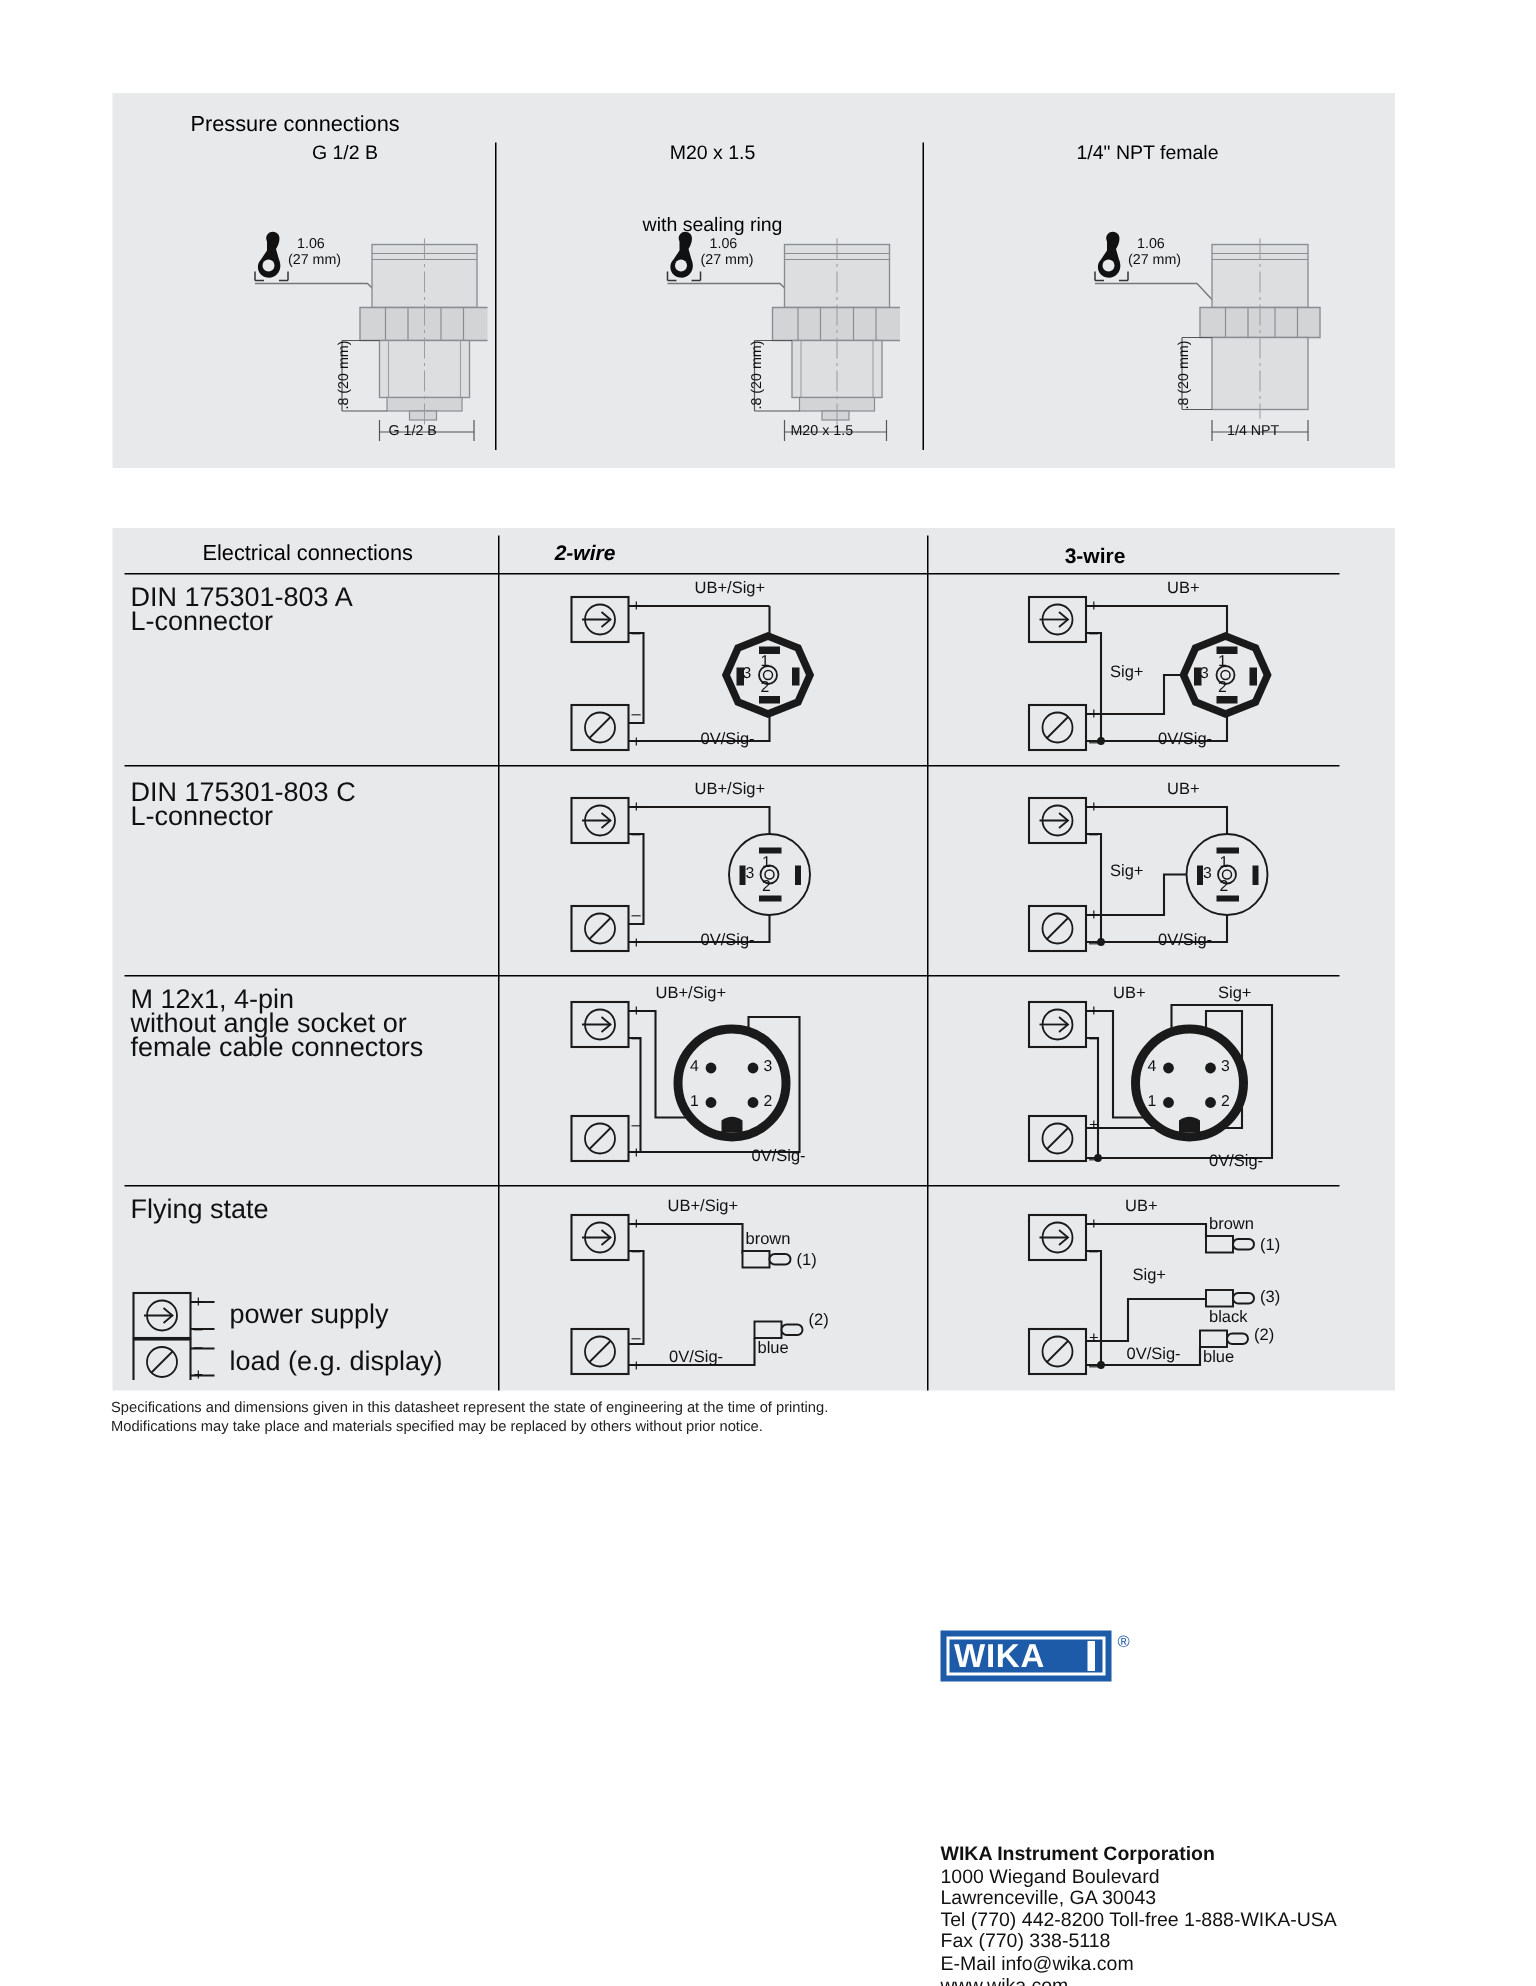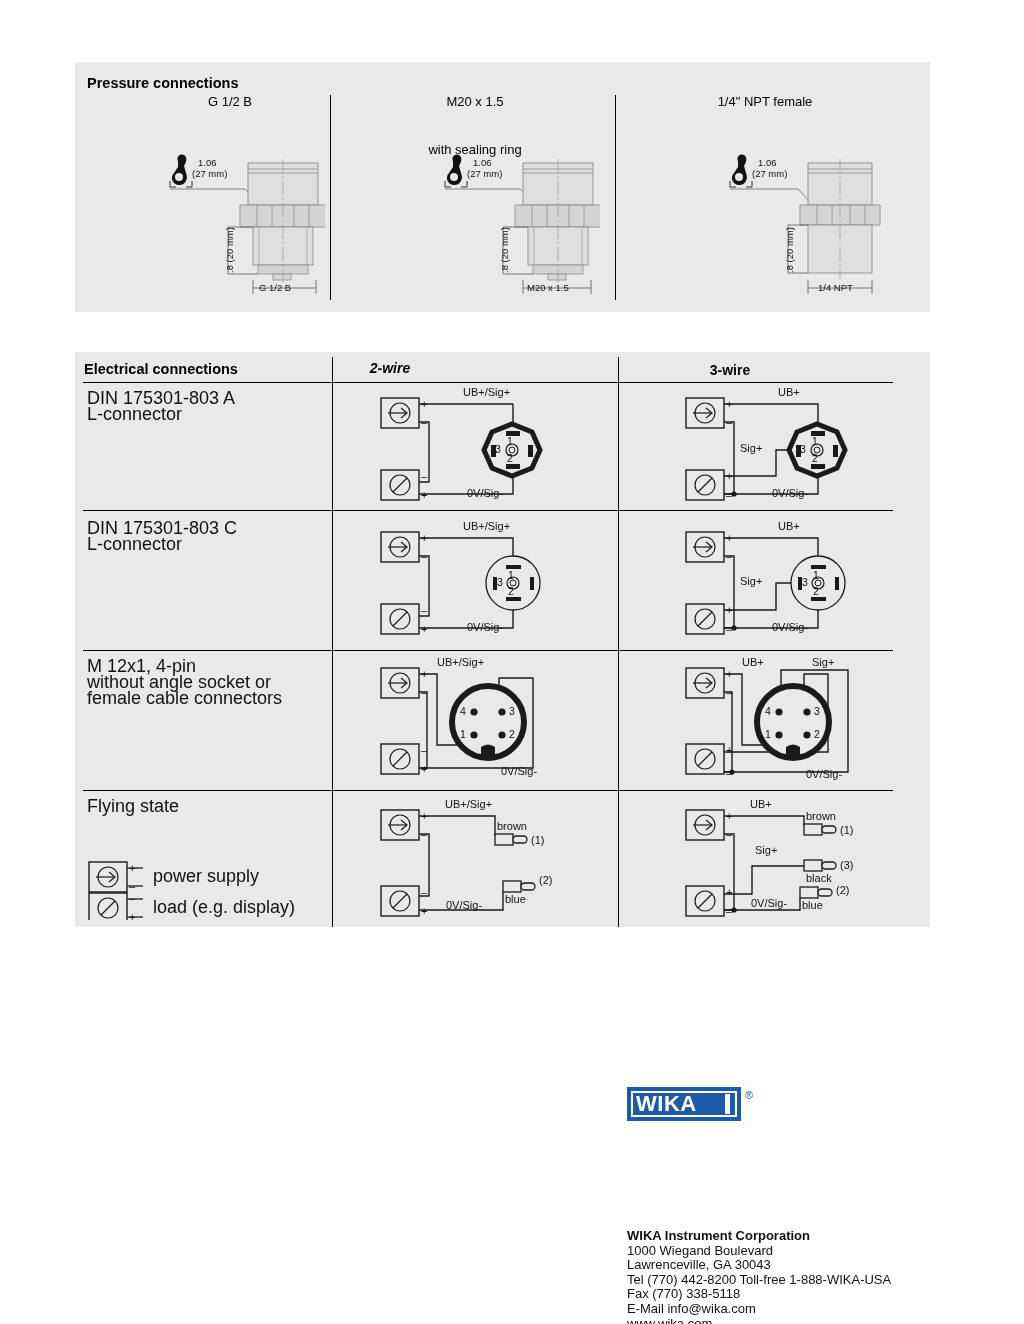--- a/index.html
+++ b/index.html
@@ -20,22 +20,23 @@
   .panel {
     position: absolute;
     background: #e7e9eb;
   }
   #pressure-panel { left: 75px; top: 62px; width: 855px; height: 250px; }
   #electrical-panel { left: 75px; top: 352px; width: 855px; height: 575px; }
 
   .sect-title {
     position: absolute;
     font-size: 14.5px;
-    font-weight: bold;
+    font-weight: normal;
     color: #000;
+    margin-left: 40px;
   }
   .col-title {
     position: absolute;
     font-size: 13px;
     text-align: center;
     color: #000;
     line-height: 16px;
   }
   .col-title.bold { font-weight: bold; font-size: 14px; }
 
@@ -273,21 +274,21 @@
       </svg>
       <div class="dimtext" style="left:78px; top:10px;">1.06</div>
       <div class="dimtext" style="left:72px; top:21px;">(27 mm)</div>
       <div class="dimtext vert" style="left:104px; top:126px;">.8  (20 mm)</div>
       <div class="dimtext" style="left:138px; top:135px;">1/4 NPT</div>
     </div>
   </div>
 
   <div class="panel" id="electrical-panel">
 
-    <div class="sect-title" style="left:9px; top:9px;">Electrical connections</div>
+    <div class="sect-title" style="left:20px; top:9px;">Electrical connections</div>
 
     <div class="col-title bold" style="left:255px; top:8px; width:120px;font-style:italic;">2-wire</div>
     <div class="col-title bold" style="left:595px; top:10px; width:120px;">3-wire</div>
 
     <div class="vline" style="left:257px; top:5px; height:570px;"></div>
     <div class="vline" style="left:543px; top:5px; height:570px;"></div>
 
     <div class="hline" style="left:8px; top:30px; width:810px;"></div>
     <div class="hline" style="left:8px; top:158px; width:810px;"></div>
     <div class="hline" style="left:8px; top:298px; width:810px;"></div>
@@ -636,20 +637,24 @@
       <div class="sign" style="left:46px; top:111px;">–</div>
       <div class="lbl" style="left:126px; top:14px;">brown</div>
       <div class="lbl" style="left:160px; top:28px;">(1)</div>
       <div class="lbl" style="left:160px; top:63px;">(3)</div>
       <div class="lbl" style="left:126px; top:76px;">black</div>
       <div class="lbl" style="left:156px; top:88px;">(2)</div>
       <div class="lbl" style="left:122px; top:103px;">blue</div>
     </div>
   </div>
 
+  <div id="footnote">
+    <div>Specifications and dimensions given in this datasheet represent the state of engineering at the time of printing.</div>
+    <div>Modifications may take place and materials specified may be replaced by others without prior notice.</div>
+  </div>
 
 
   <div id="logo-wrap">
     <div id="wika-logo">
       <div class="inner-border"></div>
       <div class="wordmark">WIKA</div>
       <div class="bar"></div>
     </div>
     <div id="reg-mark">®</div>
   </div>

